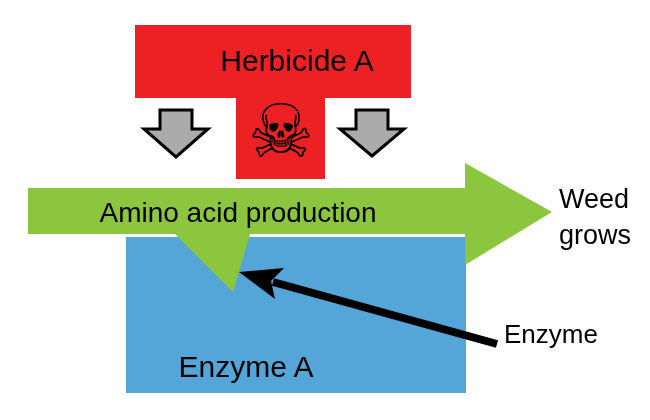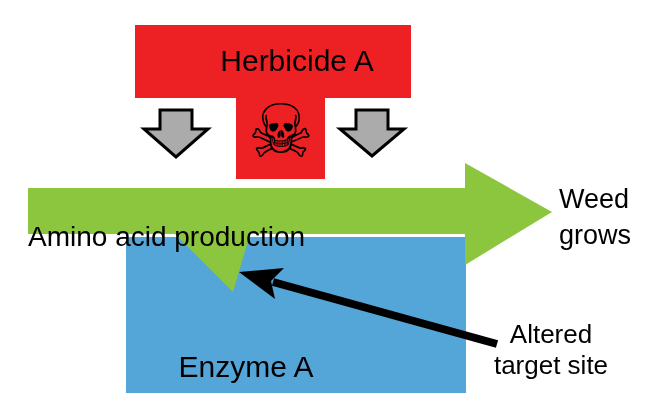--- a/index.html
+++ b/index.html
@@ -15,21 +15,21 @@
     position:absolute;
     color:#000000;
     white-space:nowrap;
   }
   .herbicide-label{
     left:135px;top:44px;width:276px;
     font-size:30px;text-align:center;padding-left:24px;
   }
   .amino-label{
     left:28px;top:197px;width:420px;
-    font-size:28px;text-align:left;margin-top:24px;
+    font-size:28px;text-align:center;
   }
   .weed-label{
     left:559px;top:181px;
     font-size:27px;line-height:36px;text-align:left;
   }
   .enzyme-label{
     left:126px;top:350px;width:240px;
     font-size:30px;text-align:center;
   }
   .altered-label{
@@ -72,17 +72,16 @@
   <div class="label amino-label">Amino acid production</div>
 
   <div class="label enzyme-label">Enzyme A</div>
 
   <div class="label weed-label">
     <span class="line">Weed</span>
     <span class="line">grows</span>
   </div>
 
   <div class="label altered-label">
-    <span class="line">Altered</span>
-    <span class="line">target site</span>
+    <span class="line">Enzyme</span>
   </div>
 
 </div>
 
 </body></html>

